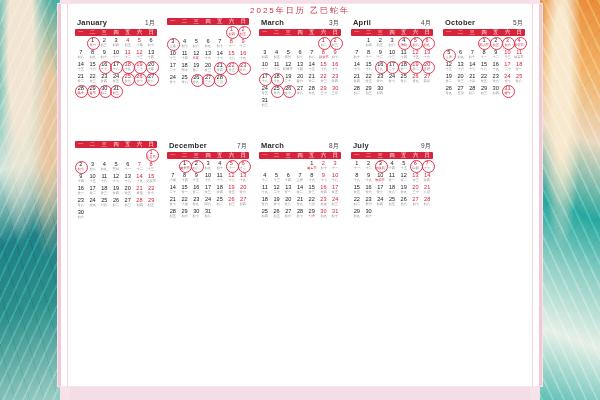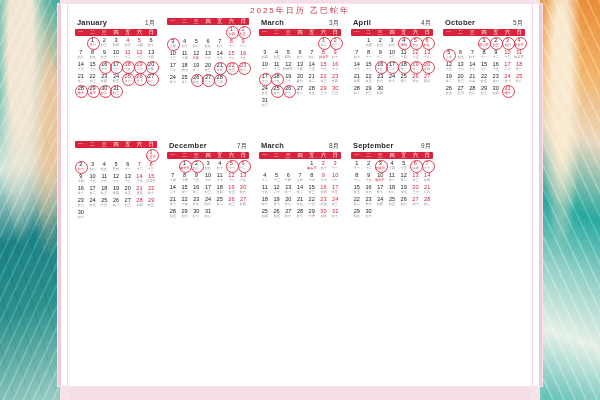--- a/index.html
+++ b/index.html
@@ -1414,21 +1414,21 @@
               <span class="l">初九</span>
             </div>
             <div class="cell we">
               <span class="d">31</span>
               <span class="l">初十</span>
             </div>
           </div>
         </div>
         <div class="month">
           <div class="mhead">
-            <span class="mname">September</span>
+            <span class="mname">July</span>
             <span class="mcn">9月</span>
           </div>
           <div class="wk">
             <span>一</span>
             <span>二</span>
             <span>三</span>
             <span>四</span>
             <span>五</span>
             <span>六</span>
             <span>日</span>

